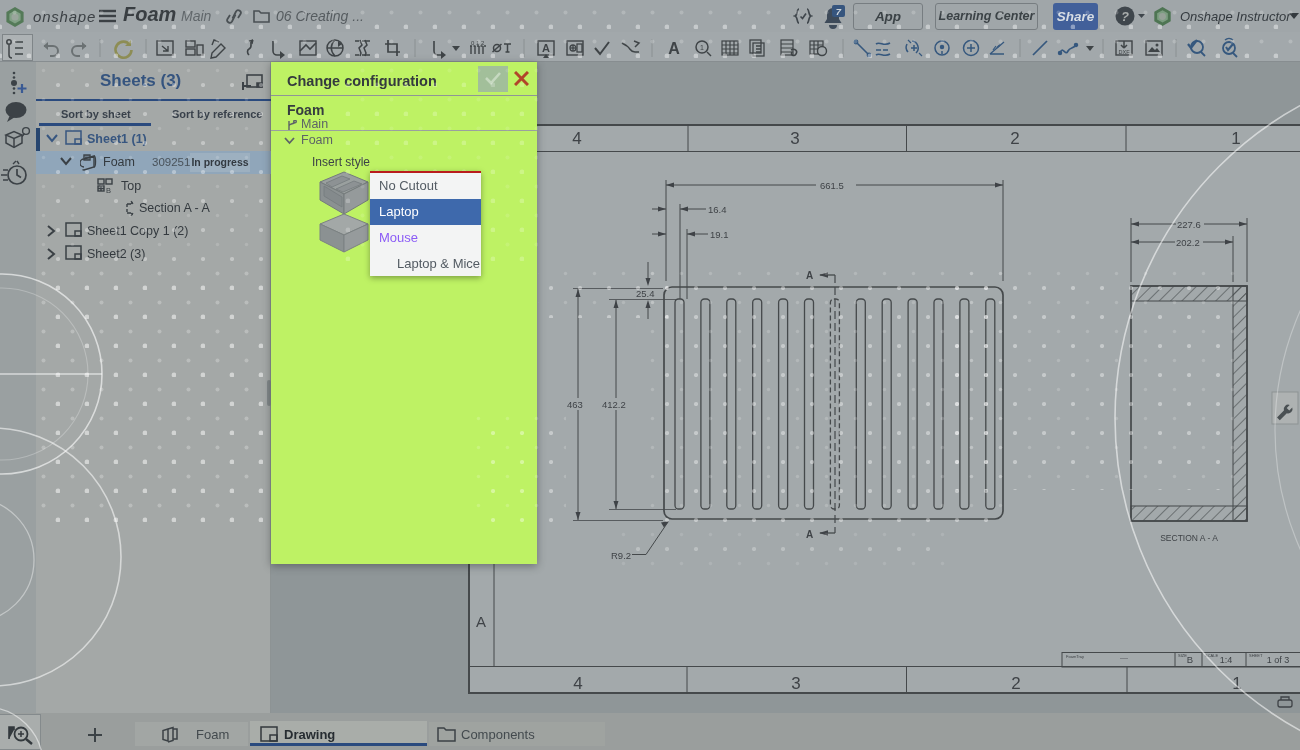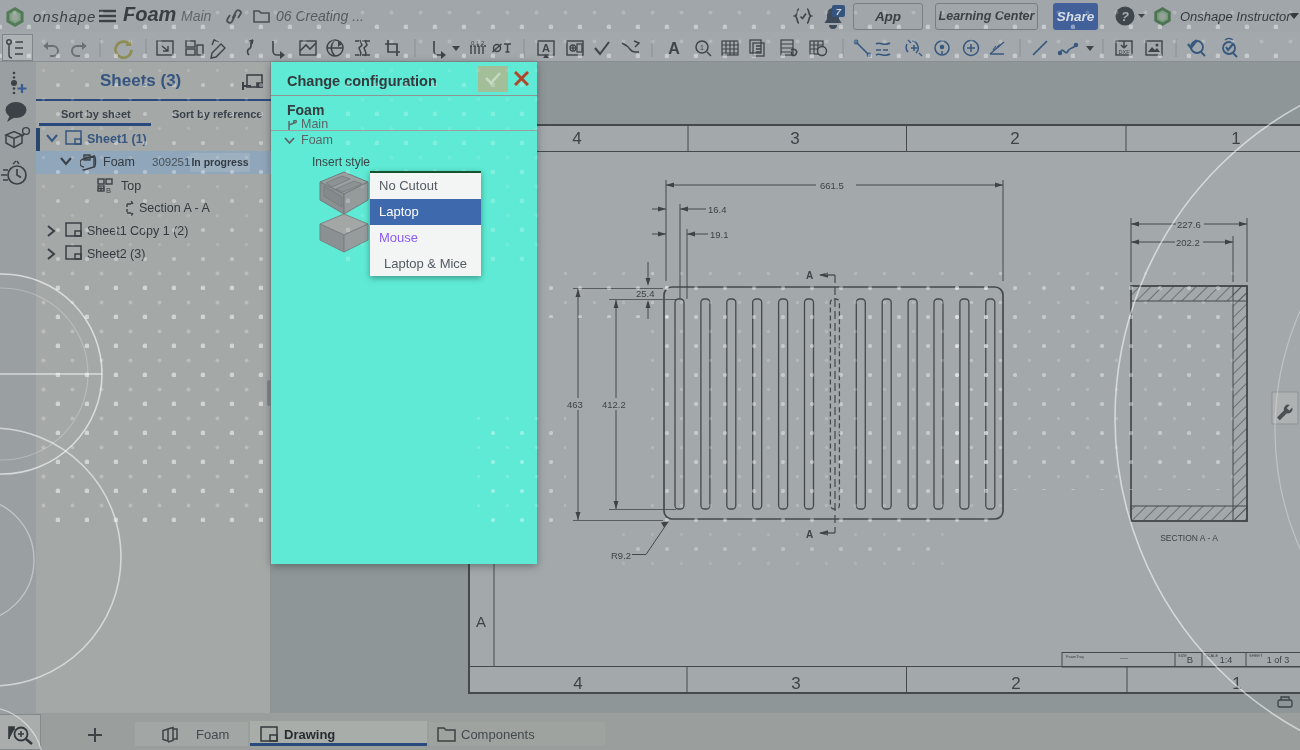--- a/index.html
+++ b/index.html
@@ -4,23 +4,23 @@
 <style>
 html,body{margin:0;padding:0;width:1300px;height:750px;overflow:hidden;
  font-family:"Liberation Sans",sans-serif;background:#8f9698;position:relative;}
 *{box-sizing:border-box;}
 .abs{position:absolute;}
 #topbar{left:0;top:0;width:1300px;height:32px;background:#a0a6a9;z-index:5;font-style:italic;}
 #toolbar{left:0;top:32px;width:1300px;height:30px;background:#a2a8ab;border-bottom:1px solid #878d90;z-index:5;}
 #leftstrip{left:0;top:62px;width:36px;height:660px;background:#9aa0a1;z-index:5;}
 #panel{left:36px;top:62px;width:235px;height:660px;background:#a4a8a7;border-right:1px solid #8d9394;z-index:5;}
 #canvas{left:271px;top:62px;width:1029px;height:651px;background:#8f9698;z-index:1;}
-#dialog{left:271px;top:62px;width:266px;height:502px;background:#5eead4;z-index:20;box-shadow:0 2px 8px rgba(40,44,46,.45);}
+#dialog{left:271px;top:62px;width:266px;height:502px;background:#bef264;z-index:20;box-shadow:0 2px 8px rgba(40,44,46,.45);}
 #dropdown{left:370px;top:171px;width:111px;height:105px;background:#f3f4f4;z-index:60;
- border-top:2px solid #14532d;box-shadow:0 2px 6px rgba(0,0,0,.35);}
+ border-top:2px solid #b91c1c;box-shadow:0 2px 6px rgba(0,0,0,.35);}
 #bottombar{left:0;top:713px;width:1300px;height:37px;background:#9a9e9d;z-index:5;}
 #overlay{left:0;top:0;width:1300px;height:750px;z-index:50;pointer-events:none;}
 #drawsvg{left:440px;top:62px;width:860px;height:651px;z-index:2;}
 .ic{position:absolute;}
 </style>
 </head>
 <body>
 
 <div id="canvas" class="abs"></div>
 
@@ -689,21 +689,21 @@
   <path d="M4 12 L28 2 L52 12 L28 23 Z" fill="#a3a8a7" stroke="#7b8183" stroke-width="1"></path>
   <path d="M4 12 V28 L28 40 V23 Z" fill="#8b9192" stroke="#7b8183" stroke-width="1"></path>
   <path d="M52 12 V28 L28 40 V23 Z" fill="#969b9c" stroke="#7b8183" stroke-width="1"></path>
  </svg>
 </div>
 
 <div id="dropdown" class="abs">
  <div style="height:26px;font-size:13px;color:#535b63;line-height:26px;padding-left:9px">No Cutout</div>
  <div style="height:26px;font-size:13px;color:#fff;line-height:26px;padding-left:9px;background:#3e69ac">Laptop</div>
  <div style="height:26px;font-size:13px;color:#8b5cf6;line-height:26px;padding-left:9px">Mouse</div>
- <div style="height:26px;font-size:13px;color:#535b63;line-height:26px;padding-left:14px">Laptop &amp; Mice</div>
+ <div style="height:26px;font-size:13px;color:#535b63;line-height:26px;padding-left:27px">Laptop &amp; Mice</div>
 </div>
 
 <div id="bottombar" class="abs">
  <div class="abs" style="left:0;top:1px;width:41px;height:36px;background:#a9adac;border:1px solid #848a8c;border-left:none"></div>
  <svg class="ic" style="left:8px;top:12px" width="28" height="20" viewBox="0 0 28 20">
       <g stroke="#33393d" stroke-width="1.8" fill="none">
         <path d="M1 14 v-12 l5 0 v3" stroke-width="1.6" fill="#33393d"></path>
         <circle cx="13" cy="9" r="6.5"></circle>
         <line x1="18" y1="14" x2="24" y2="19" stroke-width="2.4"></line>
         <path d="M10 9 h6 M13 6 v6" stroke-width="1.5"></path>

